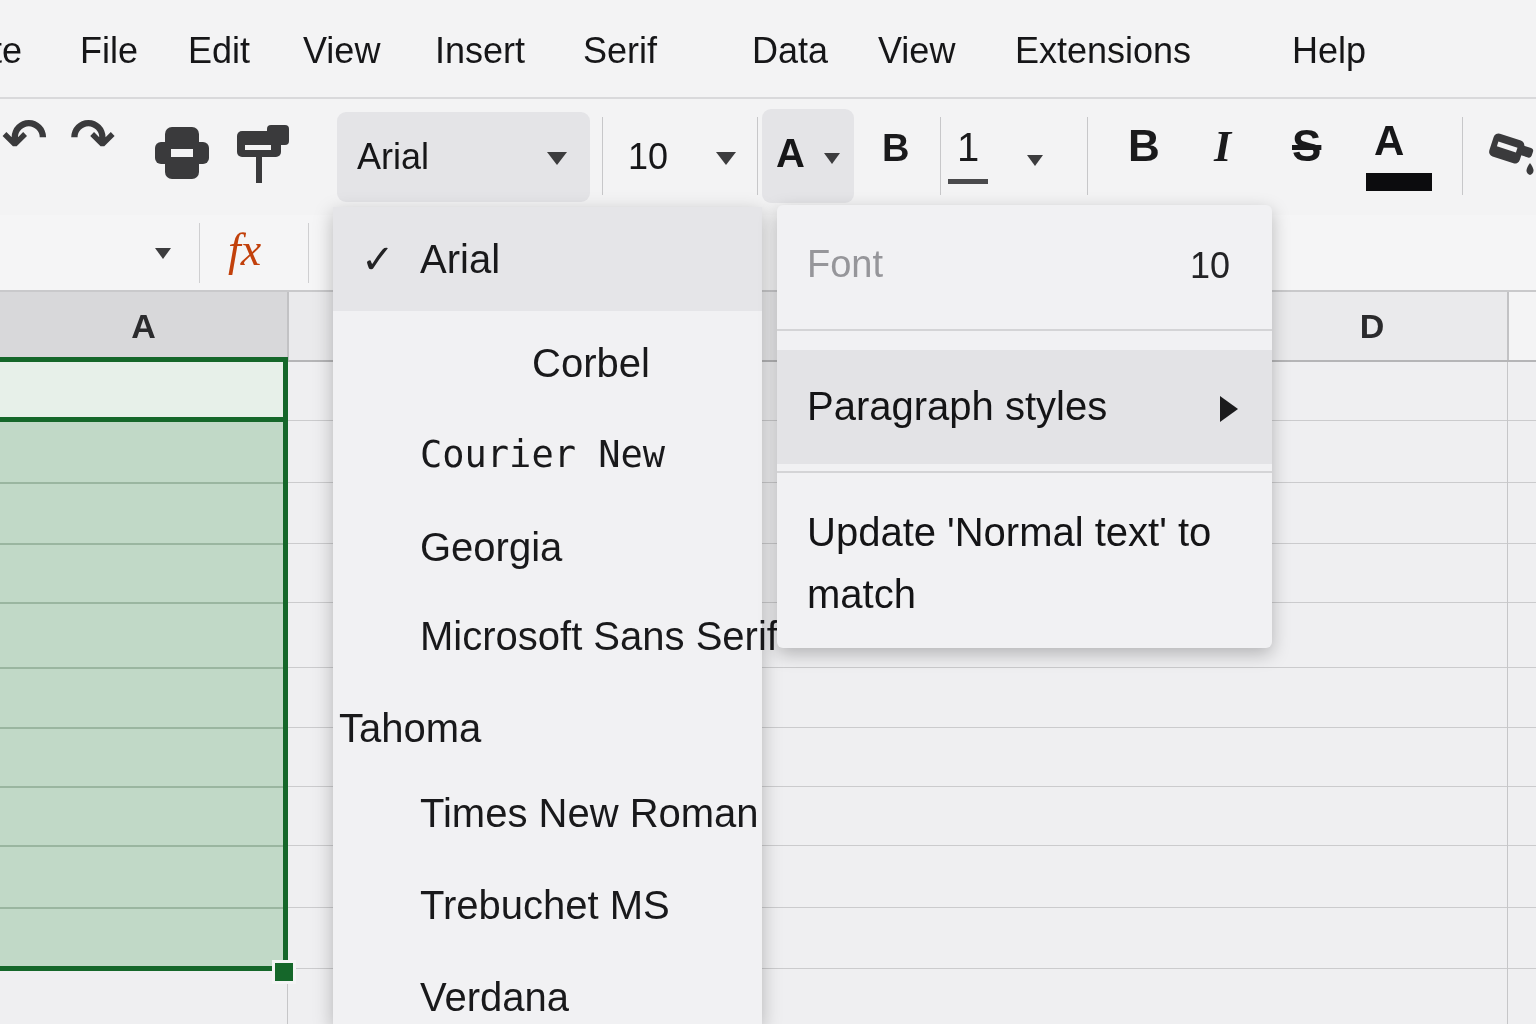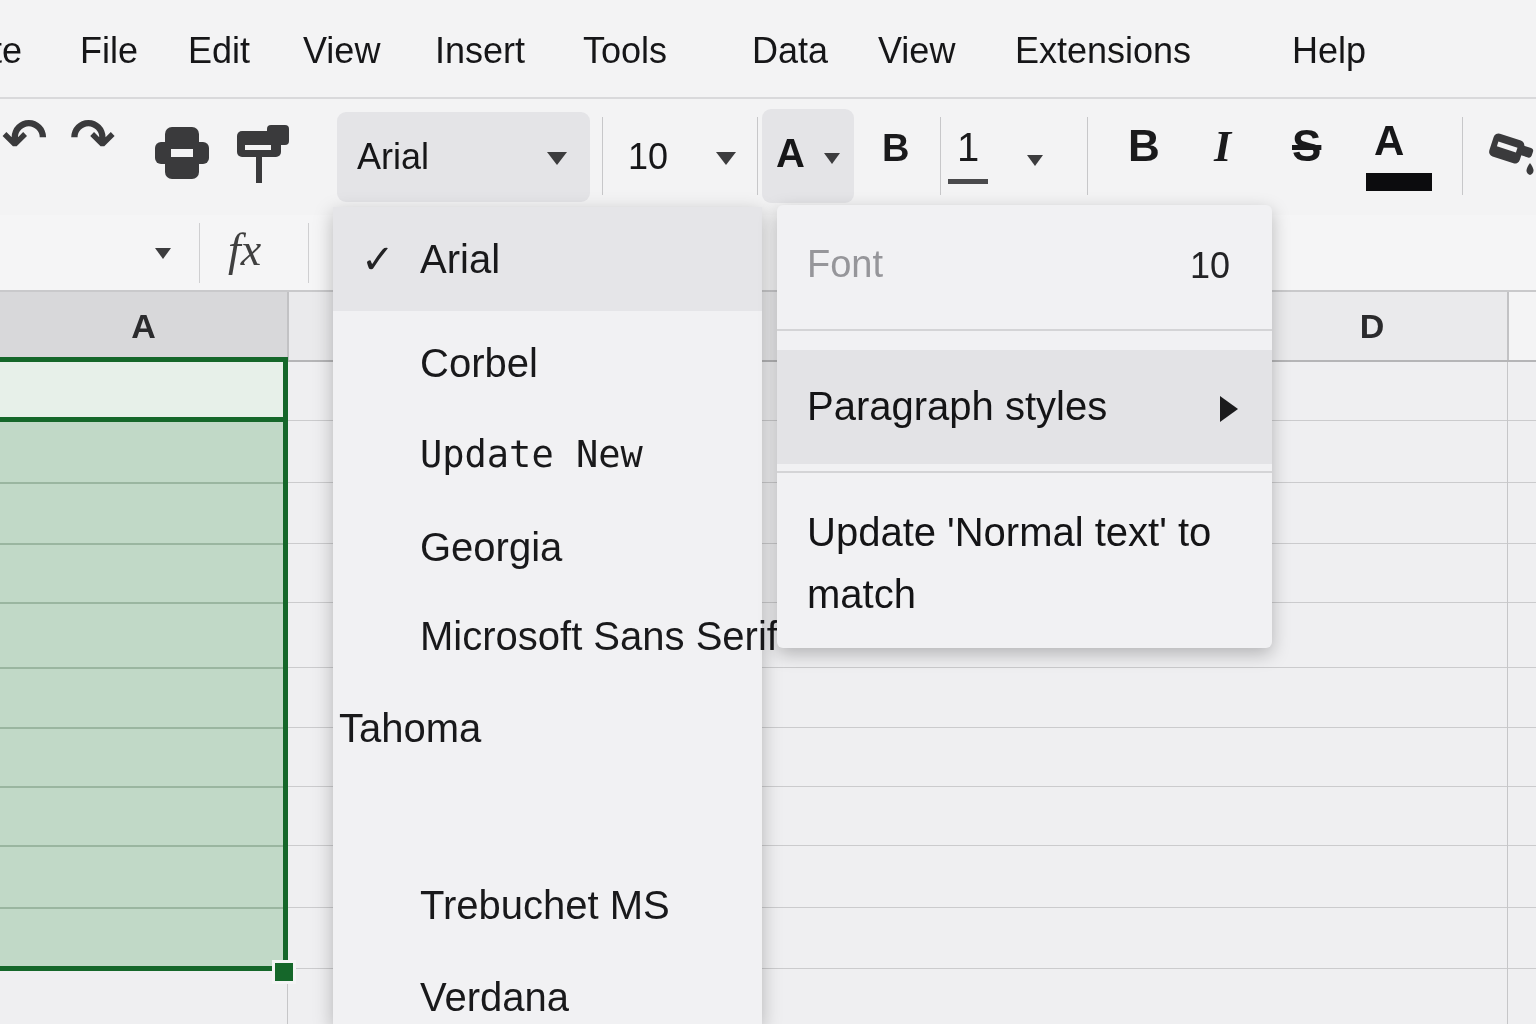--- a/index.html
+++ b/index.html
@@ -20,21 +20,21 @@
   #toolbar{left:0;top:99px;width:1536px;height:116px;background:#f3f3f4;}
   .tb-sep{position:absolute;top:18px;width:1px;height:78px;background:#c7c7c9;}
   .tb-glyph{position:absolute;color:#3a3a3c;}
   .tb-btn-active{position:absolute;background:#e4e4e7;border-radius:9px;}
   .caret{position:absolute;width:0;height:0;border-left:10px solid transparent;border-right:10px solid transparent;border-top:13px solid #3c3c3e;}
   .caret.small{border-left-width:8px;border-right-width:8px;border-top-width:11px;}
 
   
   #formulabar{left:0;top:215px;width:1536px;height:75px;background:#f5f5f6;border-bottom:2px solid #c9c9cb;}
   .fb-sep{position:absolute;top:8px;width:1px;height:60px;background:#cfcfd1;}
-  #fx{position:absolute;left:228px;top:8px;font-family:"Liberation Serif","DejaVu Serif",serif;font-style:italic;font-size:46px;color:#404040;}
+  #fx{position:absolute;left:228px;top:8px;font-family:"Liberation Serif","DejaVu Serif",serif;font-style:italic;font-size:46px;color:#c2410c;}
 
   
   #grid{left:0;top:292px;width:1536px;height:732px;background:#efeff1;}
   #colheaders{position:absolute;left:0;top:0;width:1536px;height:68px;background:#eaeaec;border-bottom:2px solid #b5b5b7;}
   .colh-seg{position:absolute;top:0;height:68px;line-height:68px;text-align:center;font-size:34px;font-weight:bold;color:#2b2b2d;}
   .colh-sep{position:absolute;top:0;width:2px;height:68px;background:#c2c2c4;}
   .grid-hline{position:absolute;left:0;width:1536px;height:1px;background:#cbcbcd;}
   .grid-vline{position:absolute;width:1px;background:#c6c6c8;}
 
   
@@ -68,21 +68,21 @@
 </style>
 </head>
 <body>
 
 <div id="menubar" class="abs">
   <span class="menu-item" style="left:-8px">te</span>
   <span class="menu-item" style="left:80px">File</span>
   <span class="menu-item" style="left:188px">Edit</span>
   <span class="menu-item" style="left:303px">View</span>
   <span class="menu-item" style="left:435px">Insert</span>
-  <span class="menu-item" style="left:583px">Tools</span>
+  <span class="menu-item" style="left:583px">Serif</span>
   <span class="menu-item" style="left:752px">Data</span>
   <span class="menu-item" style="left:878px">View</span>
   <span class="menu-item" style="left:1015px">Extensions</span>
   <span class="menu-item" style="left:1292px">Help</span>
 </div>
 
 <div id="toolbar" class="abs">
 
   <span class="tb-glyph" style="left:2px;top:8px;font-size:54px;font-weight:bold;font-family:'DejaVu Sans',sans-serif;">↶</span>
   <span class="tb-glyph" style="left:70px;top:8px;font-size:54px;font-weight:bold;font-family:'DejaVu Sans',sans-serif;">↷</span>
@@ -201,34 +201,37 @@
     <div class="sel-border" style="left:0;top:674px;width:283px;height:5px;"></div>
     <div id="fill-handle"></div>
   </div>
 </div>
 
 <div id="fontmenu" class="abs">
   <div class="fd-item selected" style="top:0;">
     <span class="fd-check" style="top:0;">✓</span>
     <span>Arial</span>
   </div>
-  <div class="fd-item" style="top:110px;">
+  <div class="fd-item" style="top:110px;text-align:center;">
     <span>Corbel</span>
   </div>
   <div class="fd-item fd-mono" style="top:202px;">
-    <span>Update New</span>
+    <span>Courier New</span>
   </div>
   <div class="fd-item" style="top:294px;">
     <span>Georgia</span>
   </div>
   <div class="fd-item" style="top:383px;">
     <span>Microsoft Sans Serif</span>
   </div>
   <div class="fd-item" style="top:475px;padding-left:6px;">
     <span>Tahoma</span>
+  </div>
+  <div class="fd-item" style="top:560px;">
+    <span>Times New Roman</span>
   </div>
   <div class="fd-item" style="top:652px;">
     <span>Trebuchet MS</span>
   </div>
   <div class="fd-item" style="top:744px;">
     <span>Verdana</span>
   </div>
 </div>
 
 <div id="formatpanel" class="abs">

